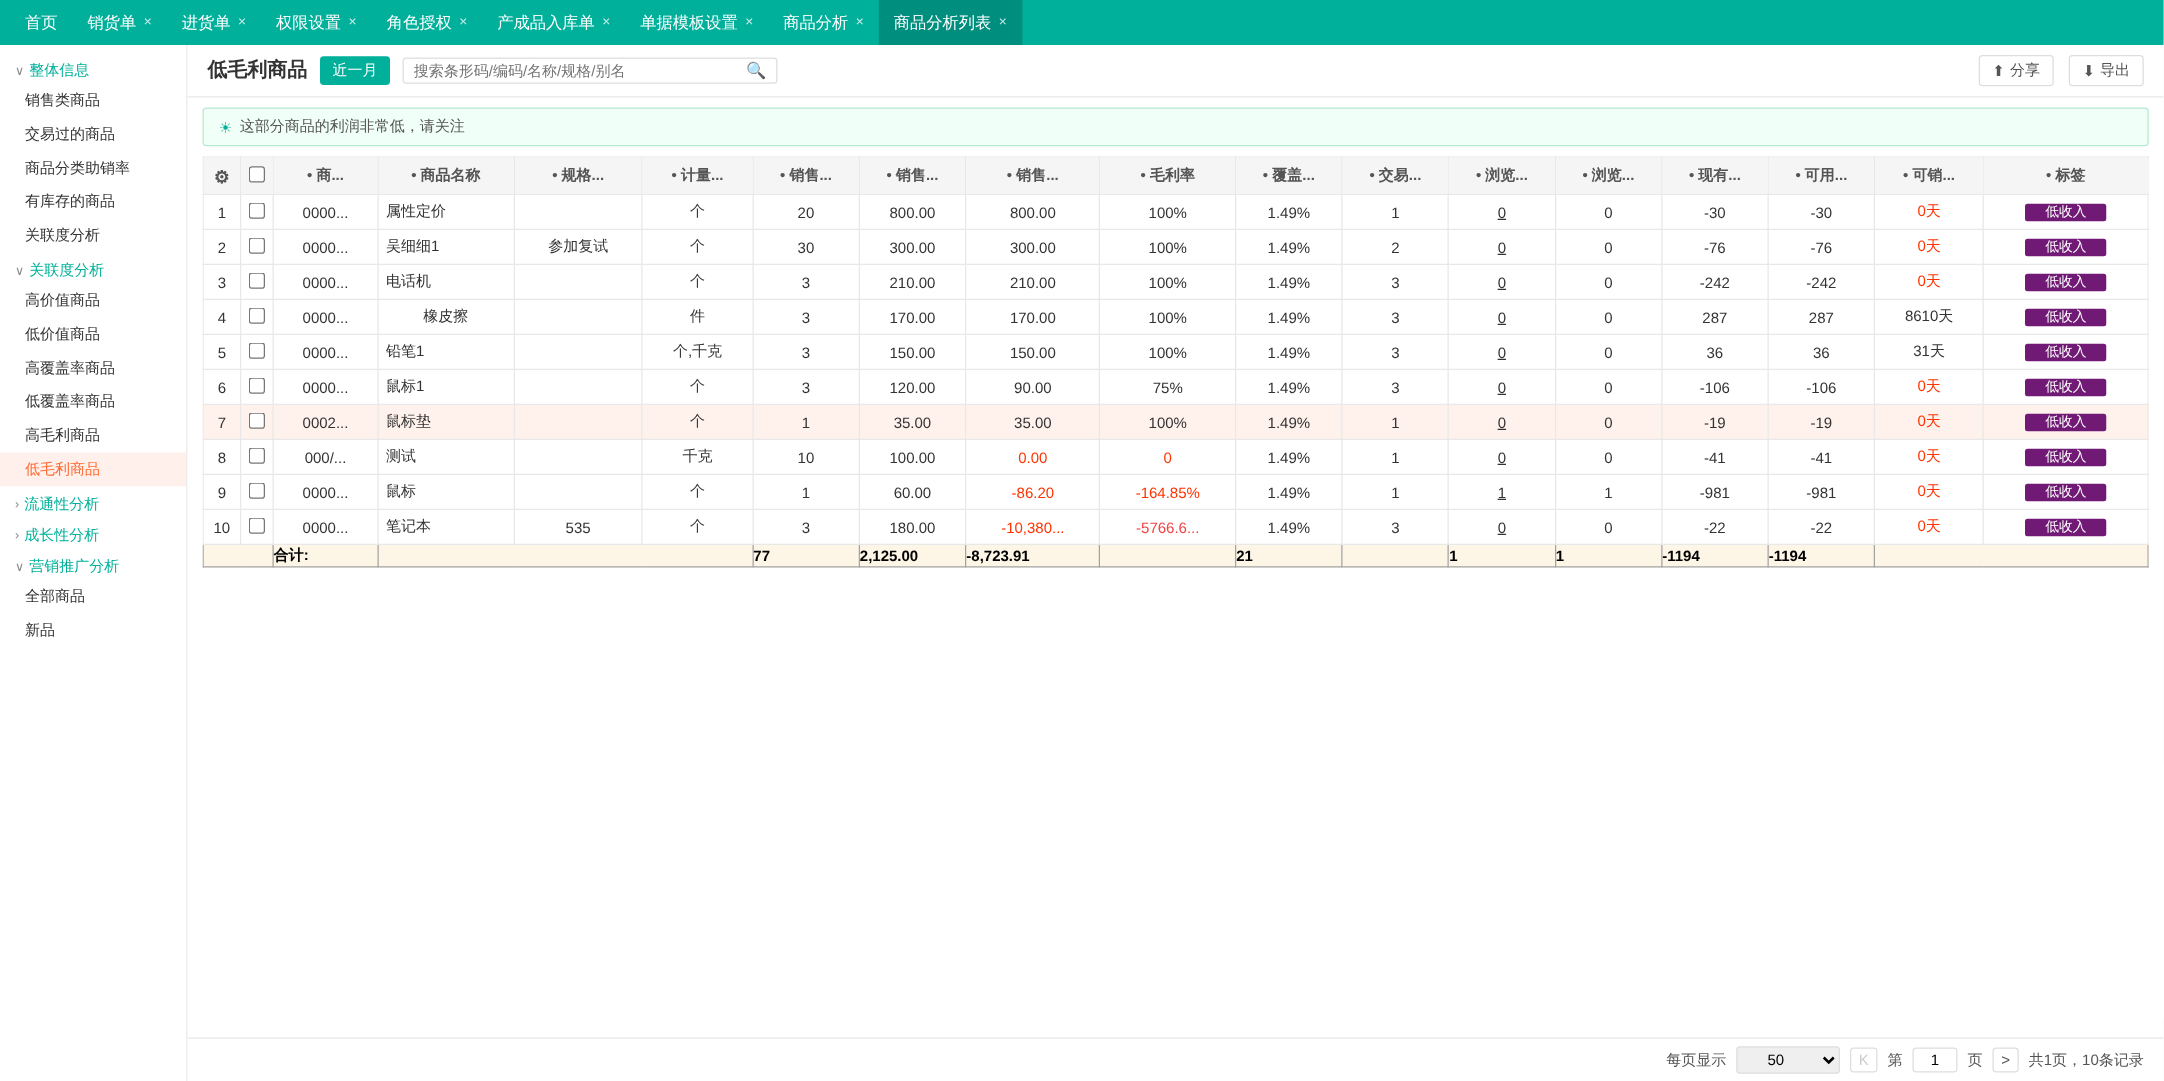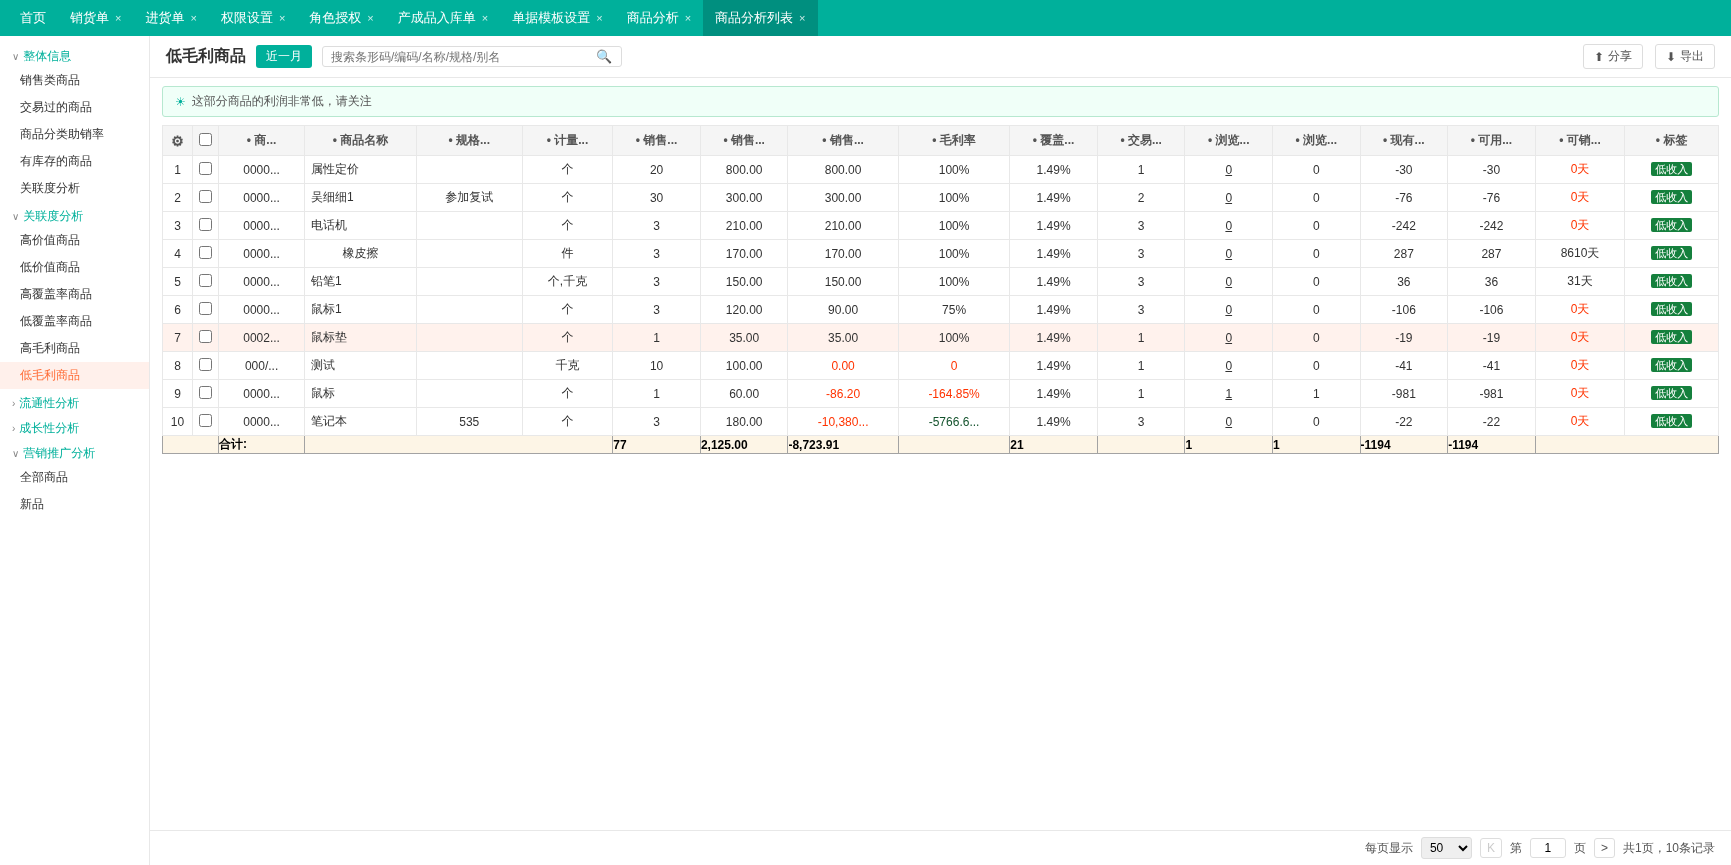--- a/index.html
+++ b/index.html
@@ -172,43 +172,43 @@
       border: 1px solid #e8e8e8;
       padding: 5px 6px;
       text-align: center;
       color: #333;
       white-space: nowrap;
     }
     tbody tr.highlighted { background: #fff2ed; }
     tbody tr.highlighted td { background: #fff2ed; }
 
     .tag-badge {
-      background: #15803d;
+      background: #701a75;
       color: #fff;
       border-radius: 2px;
-      padding: 1px 4px;
+      padding: 1px 16px;
       font-size: 11px;
     }
     .link-underline { text-decoration: underline; cursor: pointer; color: #333; }
 
     
     .pagination-bar {
       display: flex;
       align-items: center;
       justify-content: flex-end;
       padding: 6px 16px;
       border-top: 1px solid #e8e8e8;
       gap: 8px;
       color: #555;
       font-size: 12px;
     }
     .pagination-bar select {
       border: 1px solid #ddd;
       border-radius: 3px;
-      padding: 2px 4px;
+      padding: 2px 20px;
       font-size: 12px;
     }
     .pagination-bar input {
       border: 1px solid #ddd;
       border-radius: 3px;
       padding: 2px 4px;
       width: 36px;
       text-align: center;
       font-size: 12px;
     }
@@ -563,21 +563,21 @@
             <tr>
       <td style="text-align:center;">10</td>
       <td style="text-align:center;"><input type="checkbox" style=""></td>
       <td>0000...</td>
       <td style="text-align:left;">笔记本</td>
       <td>535</td>
       <td>个</td>
       <td>3</td>
       <td>180.00</td>
       <td style="color:#ff3300">-10,380...</td>
-      <td style="color:#14532d">-5766.6...</td>
+      <td style="color:#ef4444">-5766.6...</td>
       <td>1.49%</td>
       <td>3</td>
       <td><span class="link-underline">0</span></td>
       <td>0</td>
       <td style="color:#333">-22</td>
       <td>-22</td>
       <td style="color:#ff3300">0天</td>
       <td><span class="tag-badge">低收入</span></td>
     </tr>
           </tbody>

